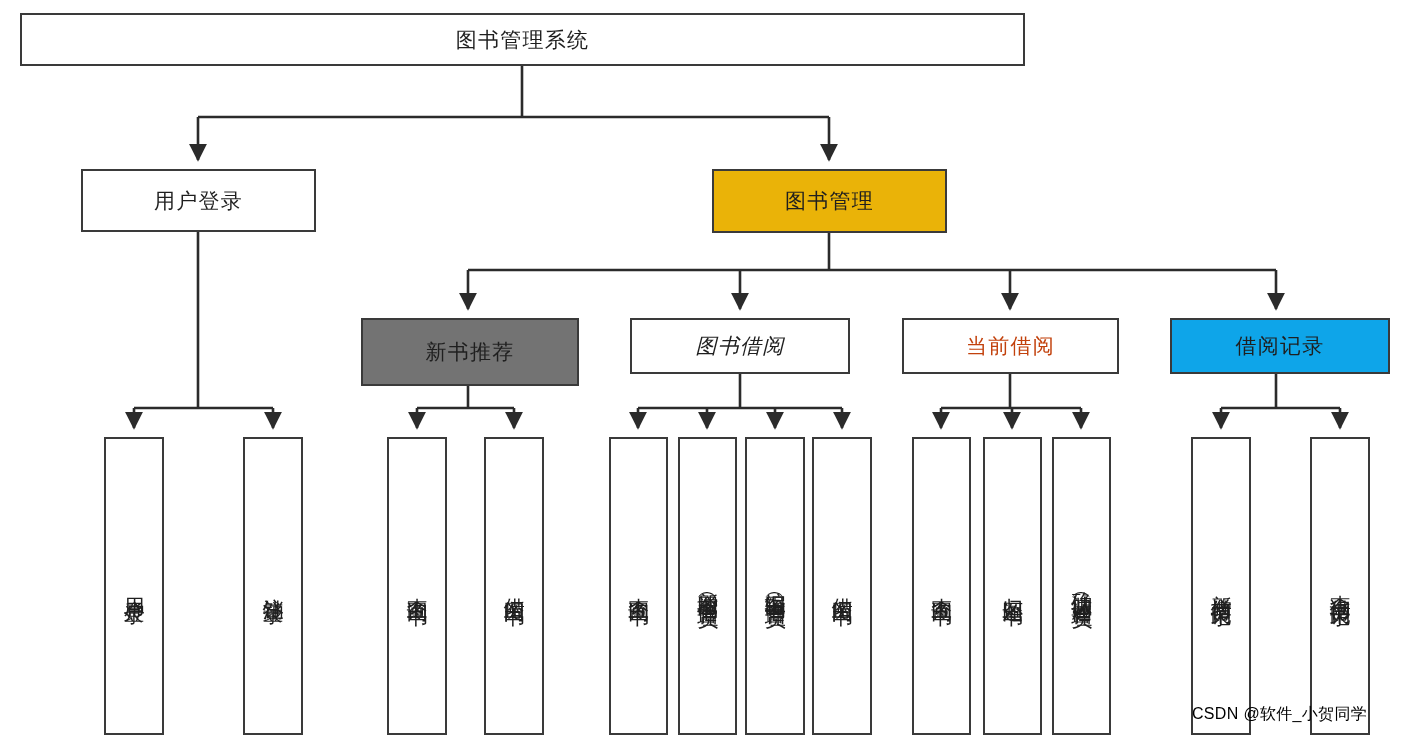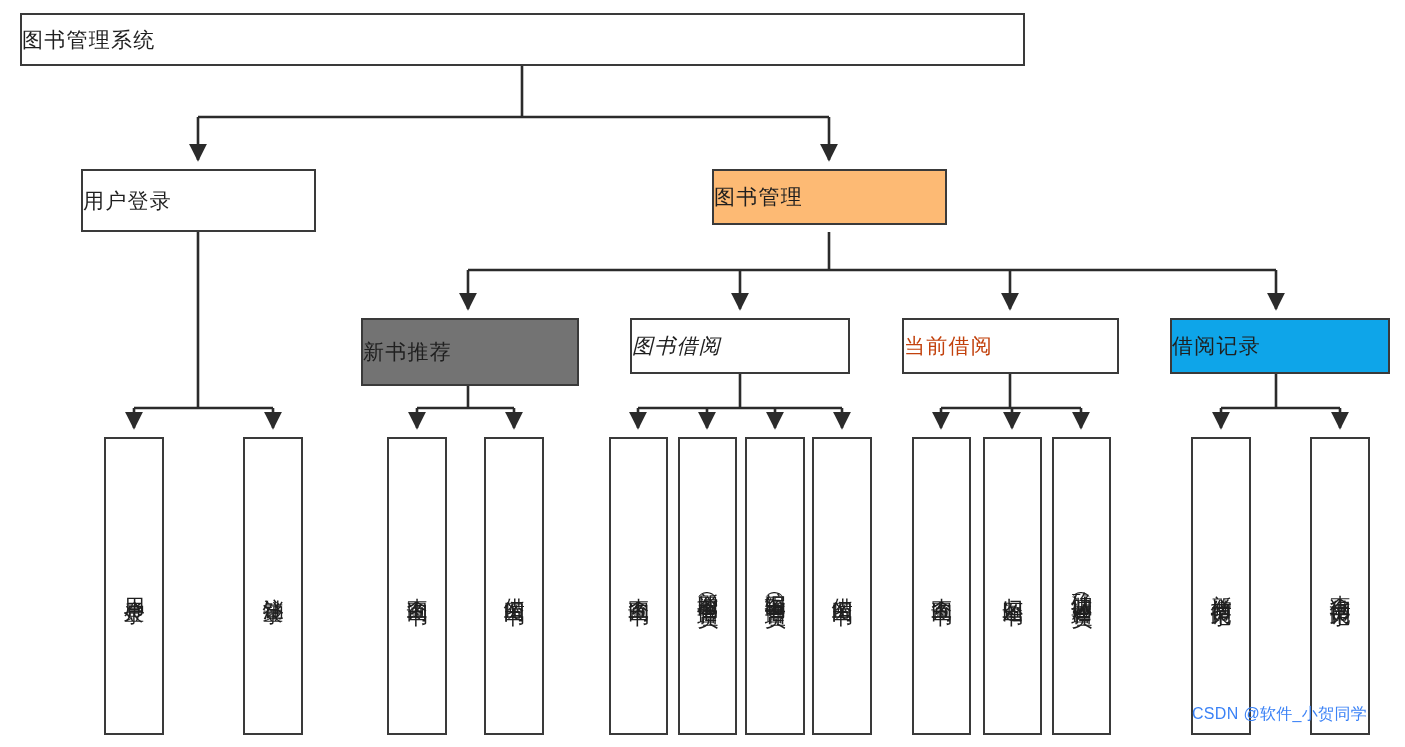--- a/index.html
+++ b/index.html
@@ -26,20 +26,21 @@
     height: 747px;
     pointer-events: none;
   }
   .node {
     position: absolute;
     box-sizing: border-box;
     background: #ffffff;
     border: 2px solid #3a3a3a;
     display: flex;
     align-items: center;
+    justify-content: center;
     color: #222222;
   }
   .node-label {
     display: block;
     text-align: center;
     letter-spacing: 0.06em;
     color: #1f1f1f;
   }
   .node.horizontal .node-label {
     font-size: 21px;
@@ -123,21 +124,21 @@
     </g>
   </svg>
 
   <div class="node horizontal" style="left: 20px; top: 13px; width: 1005px; height: 53px; border-color: rgb(58, 58, 58); background: rgb(255, 255, 255);">
     <span class="node-label" style="color: rgb(31, 31, 31);">图书管理系统</span>
   </div>
 
   <div class="node horizontal" style="left: 81px; top: 169px; width: 235px; height: 63px; border-color: rgb(58, 58, 58); background: rgb(255, 255, 255);">
     <span class="node-label" style="color: rgb(31, 31, 31);">用户登录</span>
   </div>
-  <div class="node horizontal" style="left: 712px; top: 169px; width: 235px; height: 56px; border-color: rgb(58, 58, 58); background: #fdba74;">
+  <div class="node horizontal" style="left: 712px; top: 169px; width: 235px; height: 64px; border-color: rgb(58, 58, 58); background: #eab308;">
     <span class="node-label" style="color: rgb(31, 31, 31);">图书管理</span>
   </div>
 
   <div class="node horizontal" style="left: 361px; top: 318px; width: 218px; height: 68px; border-color: rgb(58, 58, 58); background: #737373;">
     <span class="node-label" style="color: rgb(31, 31, 31);">新书推荐</span>
   </div>
   <div class="node horizontal" style="left: 630px; top: 318px; width: 220px; height: 56px; border-color: rgb(58, 58, 58); background: rgb(255, 255, 255);">
     <span class="node-label" style="color: rgb(31, 31, 31); font-style: italic;">图书借阅</span>
   </div>
   <div class="node horizontal" style="left: 902px; top: 318px; width: 217px; height: 56px; border-color: rgb(58, 58, 58); background: rgb(255, 255, 255);">
@@ -180,15 +181,15 @@
   <div class="node vertical" style="left: 1052px; top: 437px; width: 59px; height: 298px; border-color: rgb(58, 58, 58); background: rgb(255, 255, 255);">
     <span class="node-label" style="color: rgb(31, 31, 31);">确认归还（管理员）</span>
   </div>
   <div class="node vertical" style="left: 1191px; top: 437px; width: 60px; height: 298px; border-color: rgb(58, 58, 58); background: rgb(255, 255, 255);">
     <span class="node-label" style="color: rgb(31, 31, 31);">新增借阅记录</span>
   </div>
   <div class="node vertical" style="left: 1310px; top: 437px; width: 60px; height: 298px; border-color: rgb(58, 58, 58); background: rgb(255, 255, 255);">
     <span class="node-label" style="color: rgb(31, 31, 31);">查询借阅记录</span>
   </div>
 
-  <div class="watermark" style="left: 1192px; top: 704px; color: #3b82f6;">CSDN @软件_小贺同学</div>
+  <div class="watermark" style="left: 1192px; top: 704px; color: #000000;">CSDN @软件_小贺同学</div>
 
 </div>
 
 </body></html>

